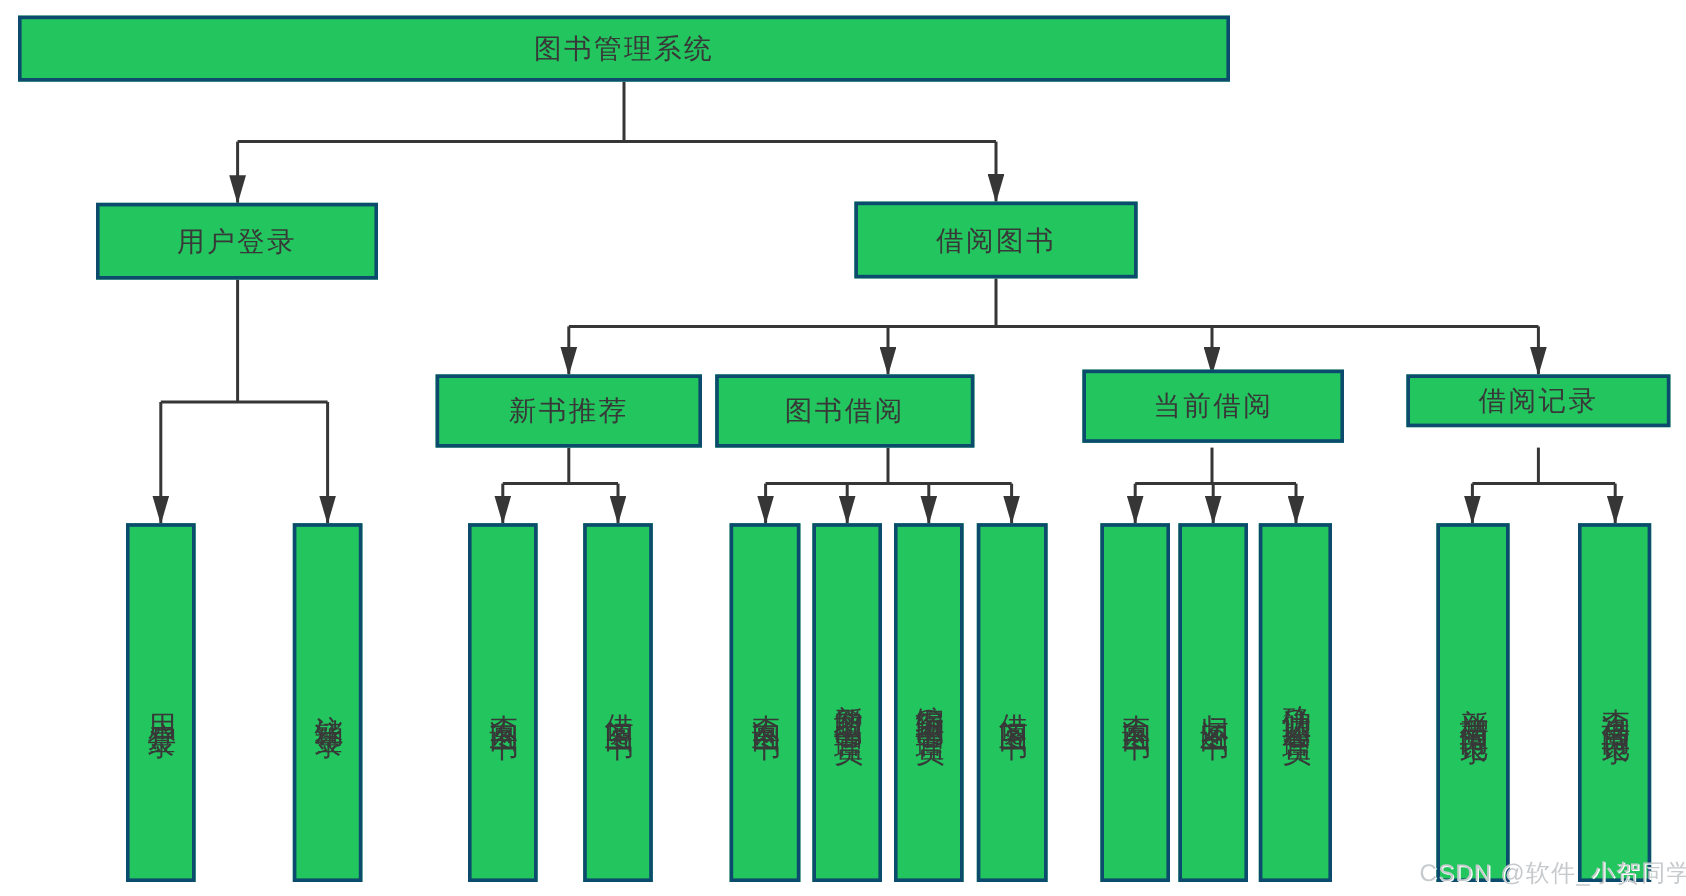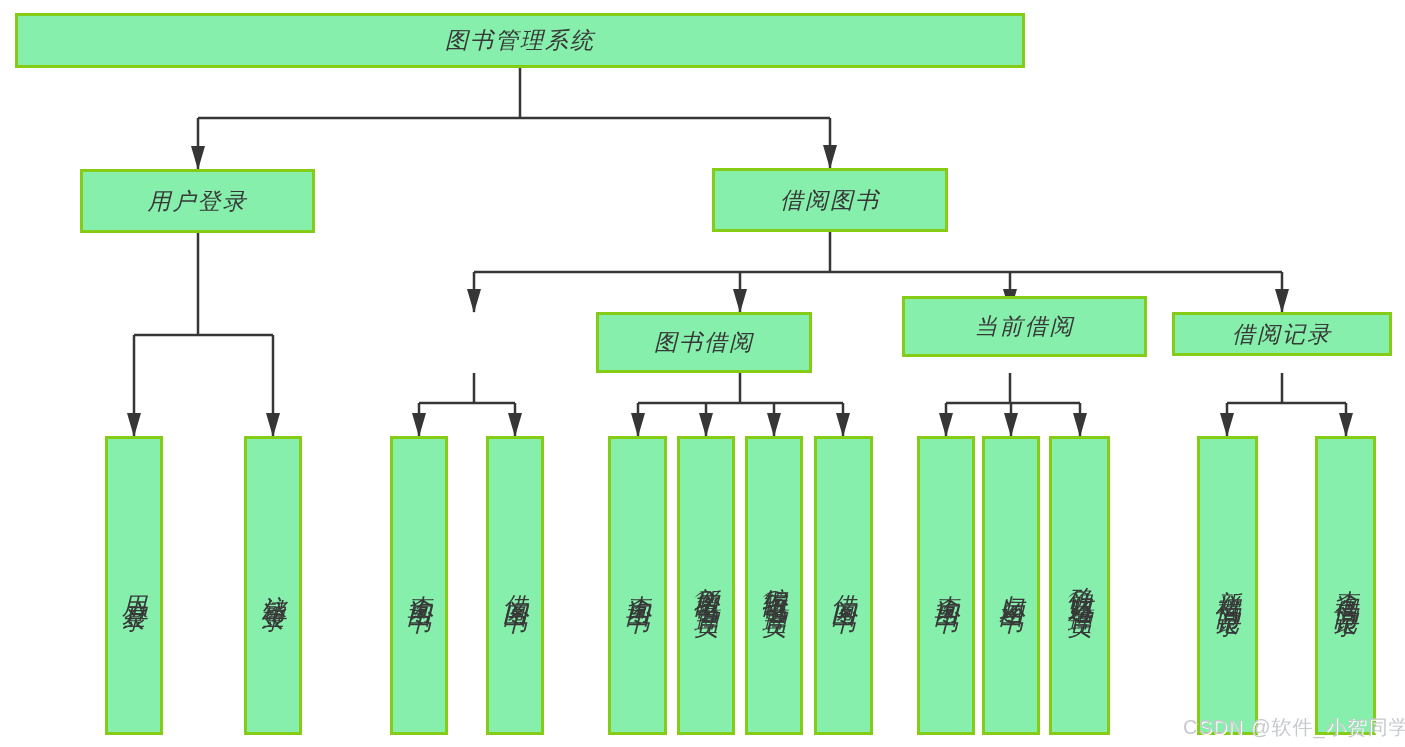--- a/index.html
+++ b/index.html
@@ -17,31 +17,30 @@
   }
   #connectors {
     position: absolute;
     left: 0;
     top: 0;
     z-index: 1;
   }
   .box {
     position: absolute;
     box-sizing: border-box;
-    border: 3px solid #84cc16;
-    background: #86efac;
+    border: 3px solid #0c4a6e;
+    background: #22c55e;
     color: #383838;
     display: flex;
     align-items: center;
     justify-content: center;
     font-size: 23px;
     letter-spacing: 2px;
     z-index: 2;
     text-align: center;
-    font-style: italic;
   }
   .vbox {
     writing-mode: vertical-rl;
     text-orientation: mixed;
     font-size: 24px;
     letter-spacing: 5px;
     line-height: 1;
   }
   #watermark {
     position: absolute;
@@ -108,22 +107,23 @@
       <path d="M1227,403 V436" marker-end="url(#arrow)"></path>
       <path d="M1346,403 V436" marker-end="url(#arrow)"></path>
     </g>
   </svg>
 
   <div class="box" style="left:15px; top:13px; width:1010px; height:55px;">图书管理系统</div>
 
   <div class="box" style="left:80px; top:169px; width:235px; height:64px;">用户登录</div>
   <div class="box" style="left:712px; top:168px; width:236px; height:64px;">借阅图书</div>
 
+  <div class="box" style="left:363px; top:312px; width:222px; height:61px;">新书推荐</div>
   <div class="box" style="left:596px; top:312px; width:216px; height:61px;">图书借阅</div>
-  <div class="box" style="left:902px; top:296px; width:245px; height:61px;">当前借阅</div>
+  <div class="box" style="left:902px; top:308px; width:218px; height:61px;">当前借阅</div>
   <div class="box" style="left:1172px; top:312px; width:220px; height:44px;">借阅记录</div>
 
   <div class="box vbox" style="left:105px; top:436px; width:58px; height:299px;">用户登录</div>
   <div class="box vbox" style="left:244px; top:436px; width:58px; height:299px;">注销登录</div>
 
   <div class="box vbox" style="left:390px; top:436px; width:58px; height:299px;">查询图书</div>
   <div class="box vbox" style="left:486px; top:436px; width:58px; height:299px;">借阅图书</div>
 
   <div class="box vbox" style="left:608px; top:436px; width:59px; height:299px;">查询图书</div>
   <div class="box vbox" style="left:677px; top:436px; width:58px; height:299px; letter-spacing:4px;">新增图书（管理员）</div>

